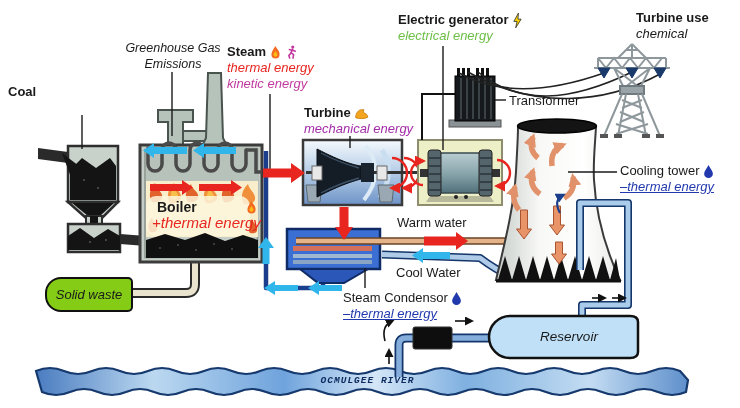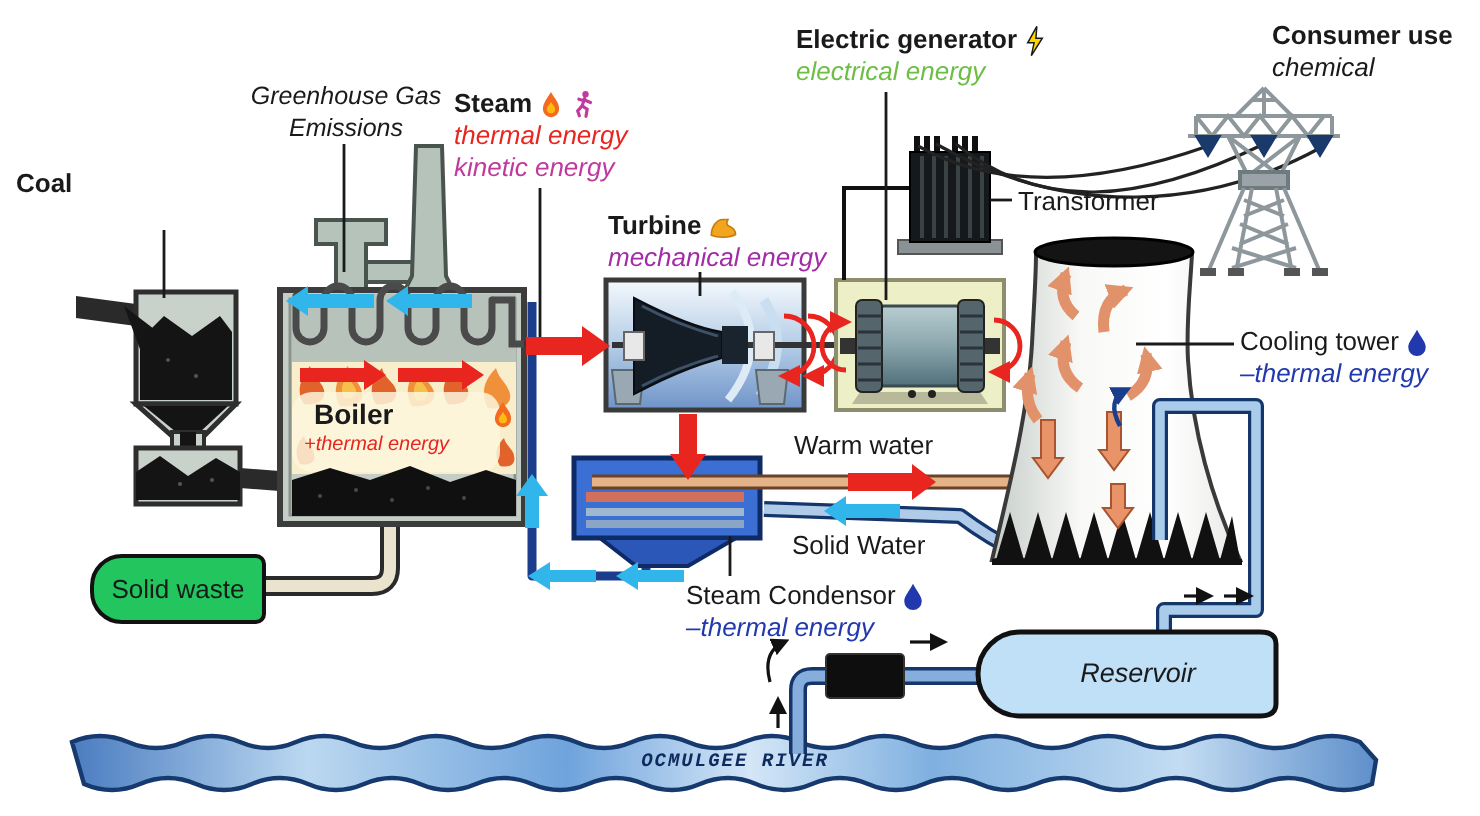--- a/index.html
+++ b/index.html
@@ -8,29 +8,29 @@
   .stage svg.art{position:absolute;left:0;top:0;}
   .lbl{position:absolute;font-size:13px;line-height:16px;white-space:nowrap;}
   .row{display:flex;align-items:center;gap:3px;}
   .ttl{font-weight:bold;color:var(--ink,#1a1a1a);}
   .it{font-style:italic;}
   .c-chem{color:var(--chemical,#F7941D);}
   .c-therm{color:var(--thermal,#E8251F);}
   .c-kin{color:var(--kinetic,#C0399F);}
   .c-mech{color:var(--mechanical,#A32BA8);}
   .c-elec{color:var(--electrical,#6CBE45);}
-  .c-cold{color:var(--cold,#2239AE);}
+  .c-cold{color:var(--cold,#2239AE);text-decoration:underline;}
   .ctr{text-align:center;}
   .ghg{font-size:12.5px;font-style:italic;}
   .boiler-t{font-size:14px;gap:48px;}
   .river-t{font-family:Liberation Mono, monospace;font-weight:bold;font-style:italic;
            font-size:9.5px;letter-spacing:1px;color:#0D2B5E;}
   .solidwaste-box{position:absolute;left:45px;top:277px;width:84px;height:31px;
-    border:2.5px solid #111;border-radius:16px 5px 5px 16px;background:#22c55e;
-    display:flex;align-items:center;justify-content:center;font-size:13px;}
+    border:2.5px solid #111;border-radius:16px 5px 5px 16px;background:#84cc16;
+    display:flex;align-items:center;justify-content:center;font-style:italic;font-size:13px;}
   .resv-lbl{position:absolute;left:488px;top:329px;width:162px;text-align:center;
     font-style:italic;font-size:13.5px;}
   .river-lbl{position:absolute;left:295px;top:375px;width:145px;text-align:center;}
   .icon{display:inline-block;vertical-align:middle;}
 </style>
 </head>
 <body>
 
 <div class="stage">
 
@@ -390,55 +390,55 @@
       <svg class="icon" width="11" height="15" viewBox="0 0 12 16">
         <polygon points="7,0 2,9 5.5,9 4,16 10,6.5 6.5,6.5" fill="#FFD500" stroke="#1A1A1A" stroke-width="0.8"></polygon>
       </svg>
     </div>
     <div class="it c-elec">electrical energy</div>
   </div>
 
   <div class="lbl" style="left:509px;top:93px;">Transformer</div>
 
   <div class="lbl" style="left:636px;top:10px;">
-    <div class="ttl">Consumer use</div>
+    <div class="ttl">Turbine use</div>
     <div class="it">chemical</div>
   </div>
 
   <div class="lbl" style="left:620px;top:163px;">
     <div class="row">
       <span>Cooling tower</span>
       <svg class="icon" width="11" height="14" viewBox="0 0 12 16">
         <path d="M6,1 C8,5 11,8 11,11 A5,5 0 0 1 1,11 C1,8 4,5 6,1 Z" fill="#2239AE"></path>
       </svg>
     </div>
     <div class="it c-cold">–thermal energy</div>
   </div>
 
   <div class="lbl" style="left:397px;top:215px;">Warm water</div>
-  <div class="lbl" style="left:396px;top:265px;">Solid Water</div>
+  <div class="lbl" style="left:396px;top:265px;">Cool Water</div>
 
   <div class="lbl" style="left:343px;top:290px;">
     <div class="row">
       <span>Steam Condensor</span>
       <svg class="icon" width="11" height="14" viewBox="0 0 12 16">
         <path d="M6,1 C8,5 11,8 11,11 A5,5 0 0 1 1,11 C1,8 4,5 6,1 Z" fill="#2239AE"></path>
       </svg>
     </div>
     <div class="it c-cold">–thermal energy</div>
   </div>
 
   <div class="lbl" style="left:157px;top:199px;">
     <div class="row boiler-t">
       <span class="ttl">Boiler</span>
       <svg class="icon" width="13" height="15" viewBox="0 0 16 18">
         <path d="M8,1C10,5,13,7,13,11.5A5,5,0,0,1,3,11.5C3,8,5.5,5,8,1Z" fill="#F26B21"></path>
         <path d="M8,7C9,9,10.5,9.8,10.5,12A2.6,2.6,0,0,1,5.4,12C5.4,10,7,9,8,7Z" fill="#FDBA12"></path>
       </svg>
     </div>
-    <div class="it c-therm" style="font-size:10px;margin-left:-5px;">+thermal energy</div>
+    <div class="it c-therm" style="font-size:15px;margin-left:-5px;">+thermal energy</div>
   </div>
 
   <div class="solidwaste-box">Solid waste</div>
   <div class="resv-lbl">Reservoir</div>
   <div class="river-lbl river-t">OCMULGEE RIVER</div>
 
 </div>
 
 </body></html>

